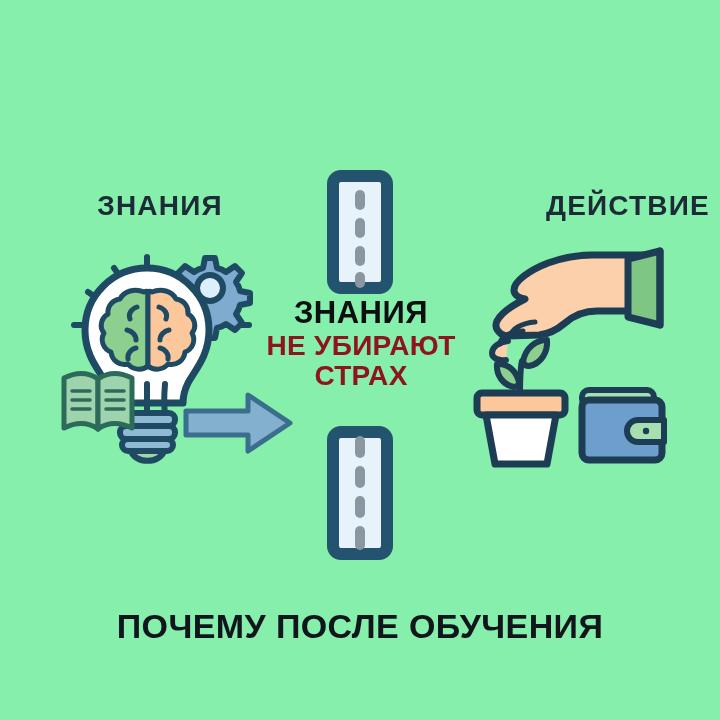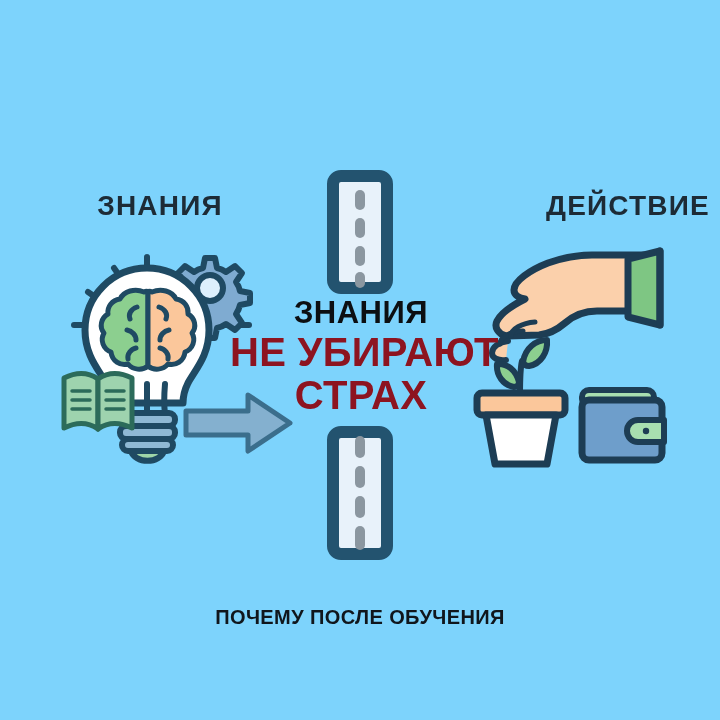--- a/index.html
+++ b/index.html
@@ -12,21 +12,21 @@
     background: #ddeffc;
     font-family: "Liberation Sans", sans-serif;
     overflow: hidden;
     position: relative;
   }
   #stage {
     position: absolute;
     left: 0; top: 0;
     width: 720px;
     height: 720px;
-    background: #7dd3fc;
+    background: #86efac;
   }
 
   
   .col-header {
     position: absolute;
     font-weight: 700;
     font-size: 28px;
     letter-spacing: 1.2px;
     color: #1d2b36;
     white-space: nowrap;
@@ -59,36 +59,36 @@
     font-weight: 700;
     line-height: 1.07;
     white-space: nowrap;
   }
   #msg-line-1 {
     font-size: 31px;
     color: #0c0f12;
     letter-spacing: 0.5px;
   }
   #msg-line-2, #msg-line-3 {
-    font-size: 40px;
+    font-size: 28px;
     color: #8d1420;
     letter-spacing: 0.3px;
   }
   #msg-line-2 { margin-top: 2px; }
   #msg-line-3 { margin-top: 0; }
 
   
   #bottom-caption {
     position: absolute;
     left: 0;
     top: 606px;
     width: 720px;
     text-align: center;
     font-weight: 700;
-    font-size: 20px;
+    font-size: 34px;
     line-height: 1.19;
     letter-spacing: 0.4px;
     color: #10161c;
     user-select: none;
   }
 
   
   .art {
     position: absolute;
     left: 0;

